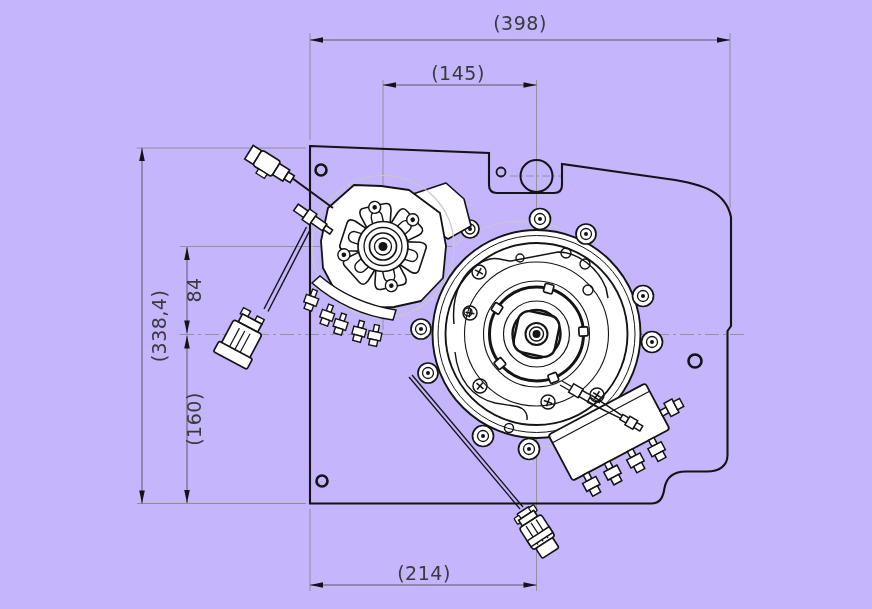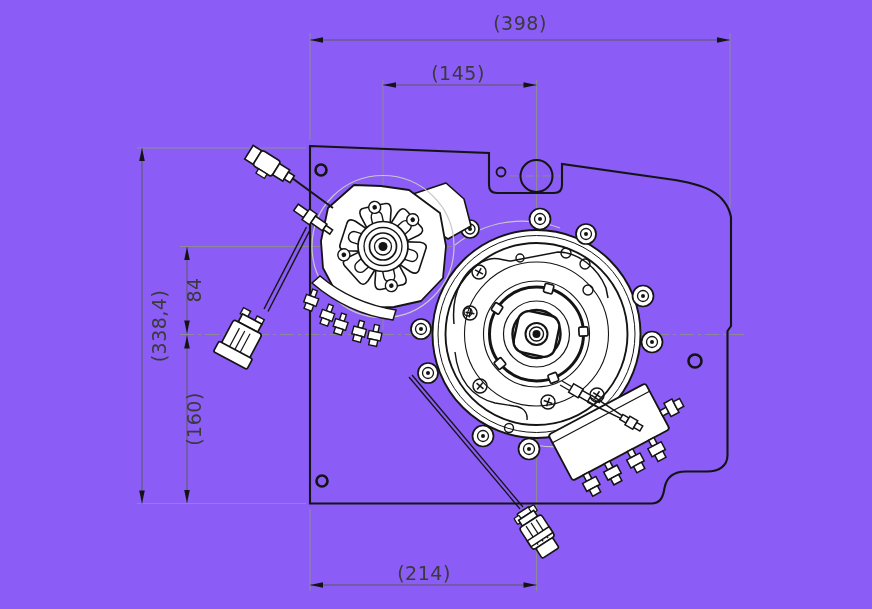--- a/index.html
+++ b/index.html
@@ -1,16 +1,16 @@
 <!DOCTYPE html>
 <html><head>
 <meta charset="utf-8">
 <style>
   html,body{margin:0;padding:0;background:#f2f2f2;}
-  .stage{width:872px;height:609px;background:#8b5cf6;position:relative;overflow:hidden;
+  .stage{width:872px;height:609px;background:#c4b5fd;position:relative;overflow:hidden;
          font-family:"DejaVu Sans", sans-serif;}
   svg{display:block;}
   .dimtext{font-family:"DejaVu Sans", sans-serif;font-size:19px;letter-spacing:0.5px;
            fill:#3a3a3a;font-weight:400;}
 </style>
 </head>
 <body>
 
 <div class="stage">
 <svg width="872" height="609" viewBox="0 0 872 609">

